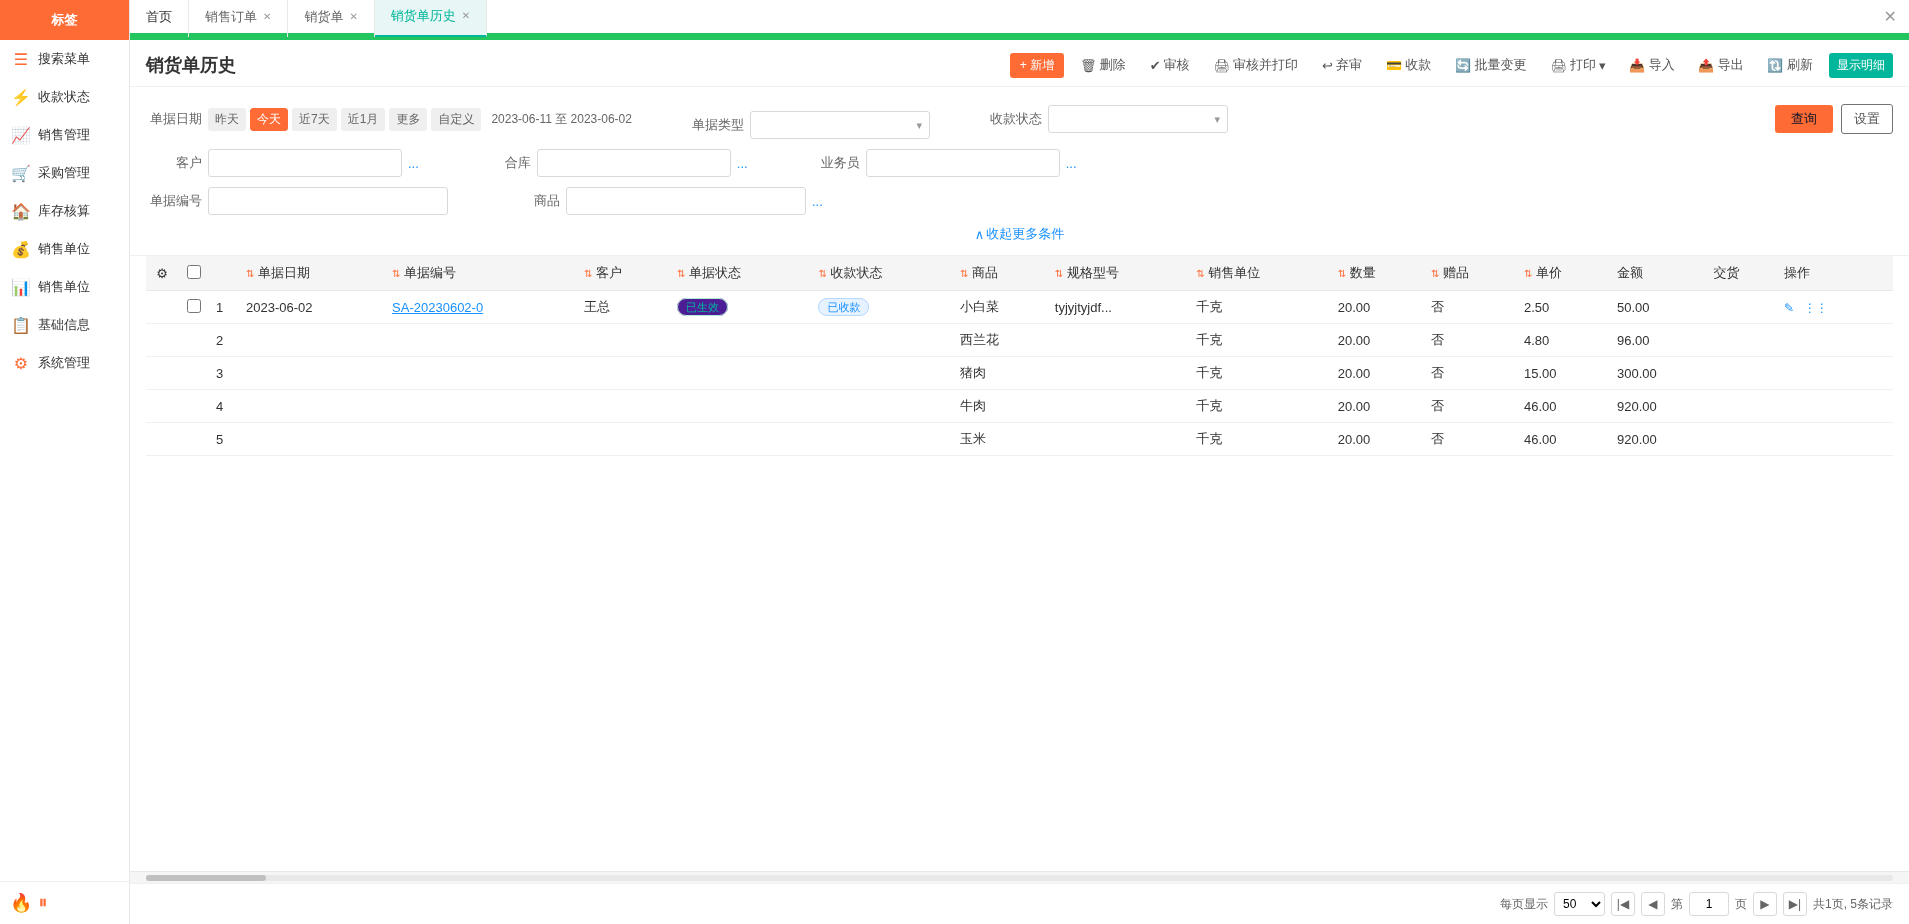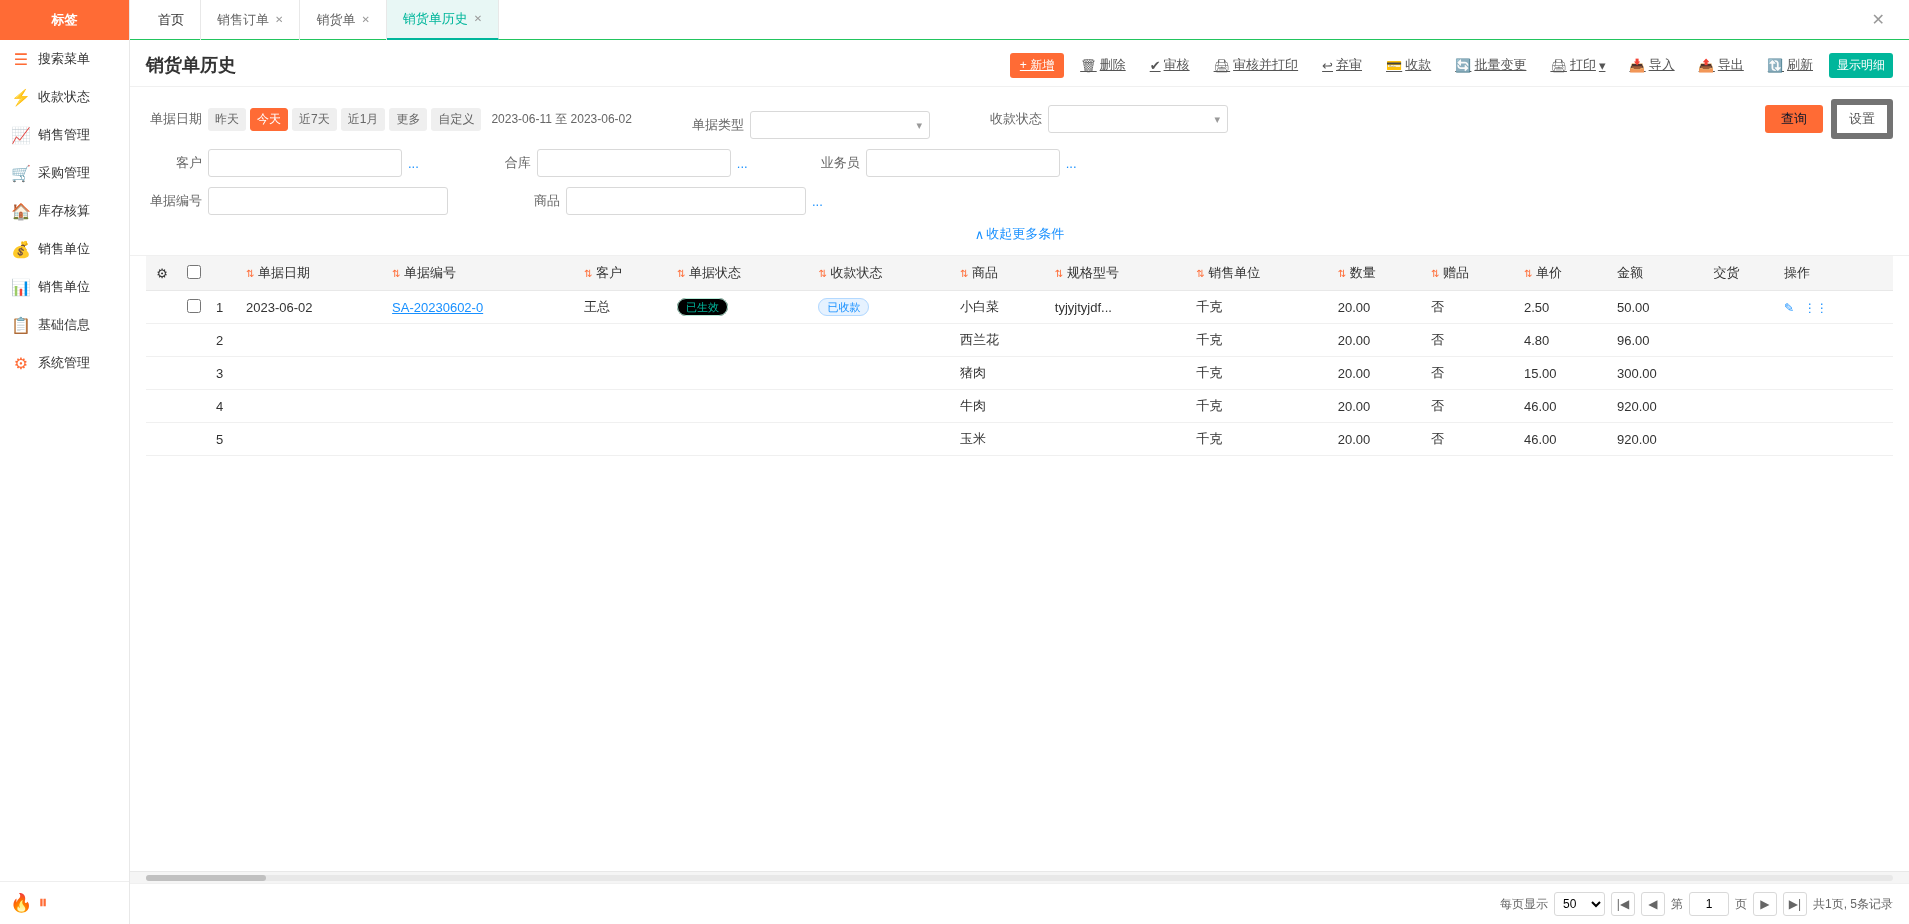--- a/index.html
+++ b/index.html
@@ -11,35 +11,35 @@
     .sidebar-item { display: flex; align-items: center; padding: 10px 12px; cursor: pointer; color: #333; gap: 8px; }
     .sidebar-item .icon { width: 18px; height: 18px; display: flex; align-items: center; justify-content: center; color: #ff6b35; font-size: 16px; }
     .sidebar-item-label { font-size: 13px; }
     .sidebar-bottom { margin-top: auto; padding: 10px; display: flex; gap: 6px; border-top: 1px solid #eee; }
     .sidebar-bottom-icon { color: #ff6b35; font-size: 18px; cursor: pointer; }
 
     
     .main { flex: 1; display: flex; flex-direction: column; overflow: hidden; }
 
     
-    .nav-tabs { background: #fff; border-bottom: 1px solid #22c55e; display: flex; align-items: center; height: 40px; padding: 12px; }
+    .nav-tabs { background: #fff; border-bottom: 7px solid #22c55e; display: flex; align-items: center; height: 40px; padding: 0; }
     .nav-tab { padding: 0 16px; height: 40px; display: flex; align-items: center; cursor: pointer; color: #666; border-right: 1px solid #e8e8e8; gap: 6px; white-space: nowrap; }
     .nav-tab:first-child { color: #333; border-left: none; }
     .nav-tab.active { background: #e8f7f5; color: #00b69b; border-bottom: 2px solid #00b69b; }
     .nav-tab .close-btn { color: #999; font-size: 10px; }
     .nav-close { margin-left: auto; padding: 0 12px; color: #999; cursor: pointer; font-size: 16px; }
 
     
     .page-content { flex: 1; overflow-y: auto; background: #fff; padding: 0; display: flex; flex-direction: column; }
 
     
     .page-header { display: flex; align-items: center; justify-content: space-between; padding: 12px 16px 8px; border-bottom: 1px solid #f0f0f0; }
     .page-title { font-size: 18px; font-weight: bold; color: #333; }
     .toolbar { display: flex; align-items: center; gap: 8px; flex-wrap: wrap; }
-    .toolbar-btn { display: flex; align-items: center; gap: 3px; padding: 4px 8px; cursor: pointer; color: #555; font-size: 12px; background: none; border: none; text-decoration: underline; }
+    .toolbar-btn { display: flex; align-items: center; gap: 3px; padding: 4px 8px; cursor: pointer; color: #555; font-size: 12px; background: none; border: none; }
     .toolbar-btn.primary { background: #ff6b35; color: white; border-radius: 3px; padding: 4px 10px; }
     .display-btn { background: #00b69b; color: white; border-radius: 3px; padding: 4px 8px; font-size: 12px; cursor: pointer; border: none; }
 
     
     .filter-area { padding: 12px 16px; background: #fff; border-bottom: 1px solid #f0f0f0; }
     .filter-row { display: flex; align-items: center; gap: 16px; margin-bottom: 10px; flex-wrap: wrap; }
     .filter-item { display: flex; align-items: center; gap: 6px; }
     .filter-label { color: #666; white-space: nowrap; min-width: 56px; text-align: right; }
     .filter-input { border: 1px solid #d9d9d9; border-radius: 3px; padding: 4px 8px; height: 28px; color: #333; background: #fff; min-width: 120px; }
     .filter-select { border: 1px solid #d9d9d9; border-radius: 3px; padding: 4px 8px; height: 28px; background: #fff; color: #333; min-width: 140px; appearance: none; cursor: pointer; }
@@ -47,31 +47,31 @@
     .select-wrapper::after { content: '▾'; position: absolute; right: 8px; pointer-events: none; color: #999; font-size: 11px; }
     .date-range { display: flex; align-items: center; gap: 4px; }
     .date-btn { padding: 2px 6px; border-radius: 3px; cursor: pointer; font-size: 12px; color: #666; border: 1px solid transparent; }
     .date-btn.active { background: #ff6b35; color: white; border-color: #ff6b35; }
     .date-display { font-size: 12px; color: #666; margin-left: 4px; }
     .more-dots { color: #1890ff; cursor: pointer; font-size: 13px; }
     .collapse-btn { color: #1890ff; cursor: pointer; font-size: 12px; display: flex; align-items: center; gap: 2px; width: 100%; justify-content: center; margin-top: 6px; }
 
     
     .search-btn { background: #ff6b35; color: #0f172a; border: none; border-radius: 3px; padding: 5px 16px; cursor: pointer; font-size: 13px; }
-    .setting-btn { background: white; color: #555; border: 6px solid #737373; border-radius: 3px; padding: 5px 12px; cursor: pointer; font-size: 13px; margin-left: 4px; }
+    .setting-btn { background: white; color: #555; border: 1px solid #737373; border-radius: 3px; padding: 5px 12px; cursor: pointer; font-size: 13px; margin-left: 4px; }
 
     
     .table-area { flex: 1; padding: 0 16px; overflow: auto; }
     table { width: 100%; border-collapse: collapse; font-size: 12px; }
     thead tr { background: #f5f5f5; }
     th { padding: 8px 6px; text-align: left; color: #333; font-weight: 500; border-bottom: 1px solid #e8e8e8; white-space: nowrap; position: relative; }
     th .sort-icon { color: #ff6b35; font-size: 10px; }
     td { padding: 7px 6px; border-bottom: 1px solid #f0f0f0; color: #333; vertical-align: middle; }
     .badge { padding: 2px 8px; border-radius: 10px; font-size: 11px; }
-    .badge-green { background: #000000; color: #00b69b; border: 1px solid #b7ebd9; }
+    .badge-green { background: #4c1d95; color: #00b69b; border: 1px solid #b7ebd9; }
     .badge-blue { background: #e6f2ff; color: #1890ff; border: 1px solid #b3d9ff; }
     .action-btn { color: #1890ff; cursor: pointer; margin-right: 6px; font-size: 12px; }
 
     
     .table-footer { background: #fffbe6; border-top: 1px solid #f0f0f0; display: flex; align-items: center; padding: 6px 16px; }
     .footer-label { min-width: 180px; color: #333; font-weight: 500; }
     .footer-values { flex: 1; display: flex; }
     .footer-qty { flex: 1; text-align: right; padding-right: 20px; }
     .footer-amt { min-width: 100px; text-align: right; }
 

